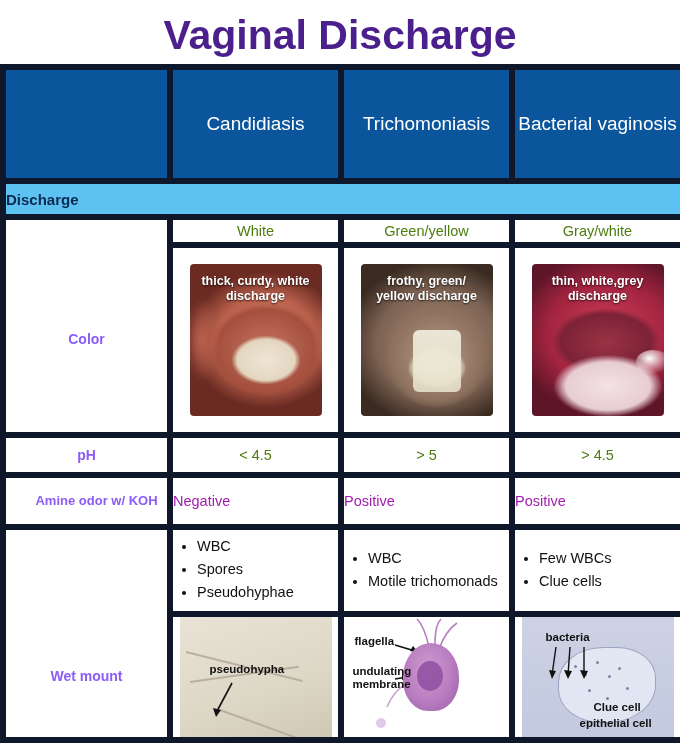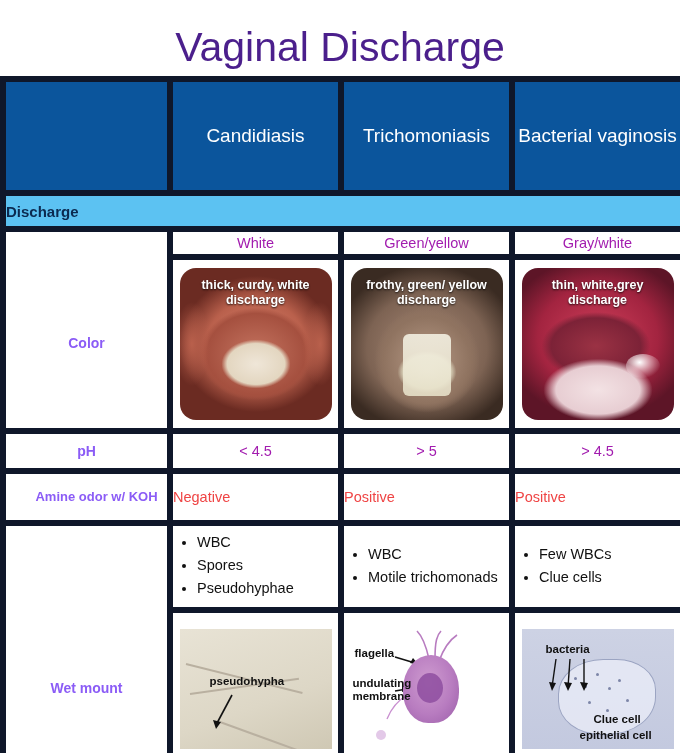--- a/index.html
+++ b/index.html
@@ -17,24 +17,24 @@
     width: 680px;
     height: 753px;
     position: relative;
     background: #ffffff;
     box-sizing: border-box;
   }
   .title {
     text-align: center;
     color: #4b1f8c;
     font-size: 41px;
-    font-weight: normal;
+    font-weight: bold;
     letter-spacing: 0px;
     line-height: 58px;
-    padding-top: 18px;
+    padding-top: 6px;
     font-family: "Liberation Sans", sans-serif;
   }
   table.matrix {
     width: 680px;
     border-collapse: collapse;
     table-layout: fixed;
   }
   table.matrix td, table.matrix th {
     border: 6px solid #0f172a;
     vertical-align: middle;
@@ -72,50 +72,50 @@
     text-align: center;
     font-weight: bold;
     font-size: 14px;
     color: #8b5cf6;
     padding: 6px 4px;
   }
   .rowlabel.small { font-size: 13px; line-height: 18px; padding-left: 20px; }
   .cell-center {
     text-align: center;
     font-size: 14.5px;
-    color: #a21caf;
+    color: #4d7c0f;
     padding: 6px 4px;
   }
   .cell-left {
     text-align: left;
     font-size: 14.5px;
-    color: #ef4444;
+    color: #a21caf;
     padding: 10px 10px;
   }
   .discharge-word { height: 28px; }
   .ph-row td { height: 34px; text-align: center; }
   .odor-row td { height: 46px; }
 
   ul.bullets {
     margin: 0;
     padding: 6px 0 6px 24px;
     font-size: 14.5px;
     line-height: 21px;
     color: #111;
   }
   ul.bullets li { margin: 0 0 2px 0; }
 
   
   .imgcell { padding: 6px 8px; text-align: center; }
   .photo {
     position: relative;
-    width: 152px;
+    width: 132px;
     height: 152px;
-    margin: 8px auto;
-    border-radius: 16px;
+    margin: 16px auto;
+    border-radius: 4px;
     overflow: hidden;
   }
   .photo .cap {
     position: absolute;
     left: 8px;
     top: 10px;
     right: 8px;
     color: #ffffff;
     font-size: 12.5px;
     font-weight: bold;
@@ -166,21 +166,21 @@
     position:absolute; left:104px; top:86px; width:34px; height:24px;
     background: radial-gradient(ellipse at 40% 35%, #ffffff 0%, rgba(255,255,255,.25) 55%, rgba(255,255,255,0) 75%);
     border-radius: 50%;
   }
 
   
   .micro {
     position: relative;
     width: 152px;
     height: 120px;
-    margin: 16px auto;
+    margin: 0 auto;
     overflow: hidden;
   }
   .mi-pseudo { background: linear-gradient(160deg, #e8e3d5 0%, #ddd7c6 60%, #cfc8b4 100%); }
   .mi-pseudo .thread {
     position: absolute; background: #b9b0a0; height: 2px; transform-origin: left center;
   }
   .mi-trich { background: #ffffff; }
   .mi-bv { background: linear-gradient(#cdd2e4, #c3c9df); }
   .mlabel {
     position: absolute;

